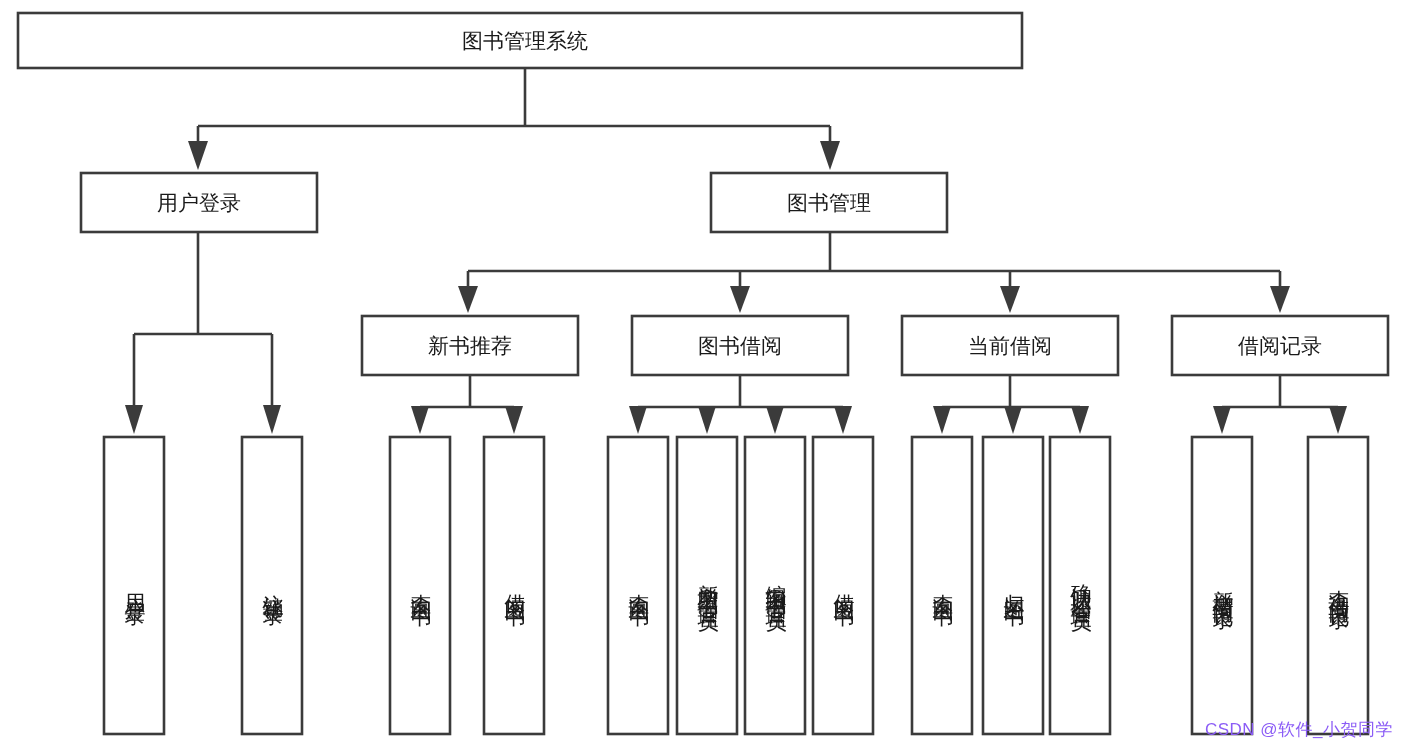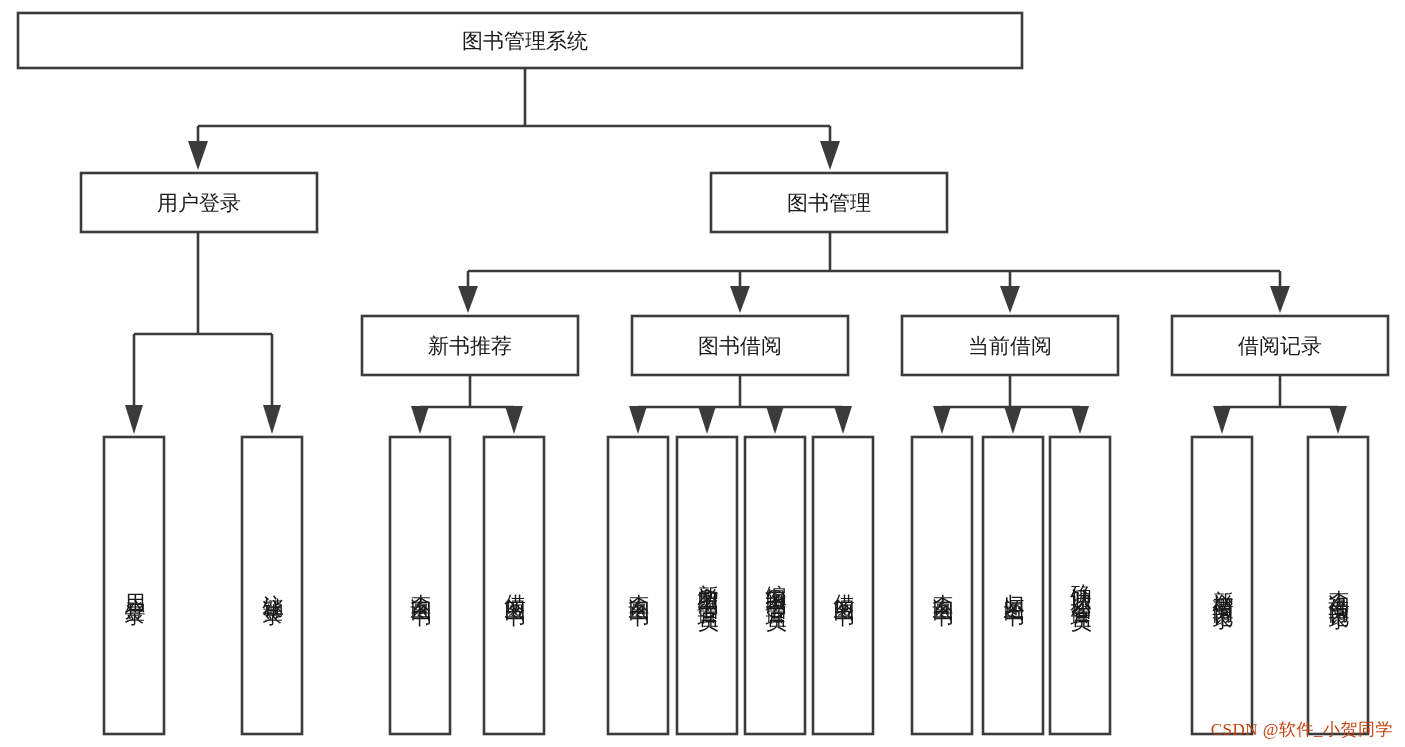--- a/index.html
+++ b/index.html
@@ -57,23 +57,23 @@
     dominant-baseline: middle;
     writing-mode: vertical-rl;
     text-orientation: upright;
     letter-spacing: 4px;
     white-space: pre;
   }
   .watermark-text {
     position: absolute;
     right: 12px;
     bottom: 6px;
-    font-family: Liberation Serif, serif;
+    font-family: Liberation Sans, sans-serif;
     font-size: 17px;
-    color: #c2410c;
+    color: #8b5cf6;
     letter-spacing: 0.5px;
     user-select: none;
     pointer-events: none;
     white-space: nowrap;
   }
 </style>
 </head>
 <body>
 
 <div id="diagram-root">

